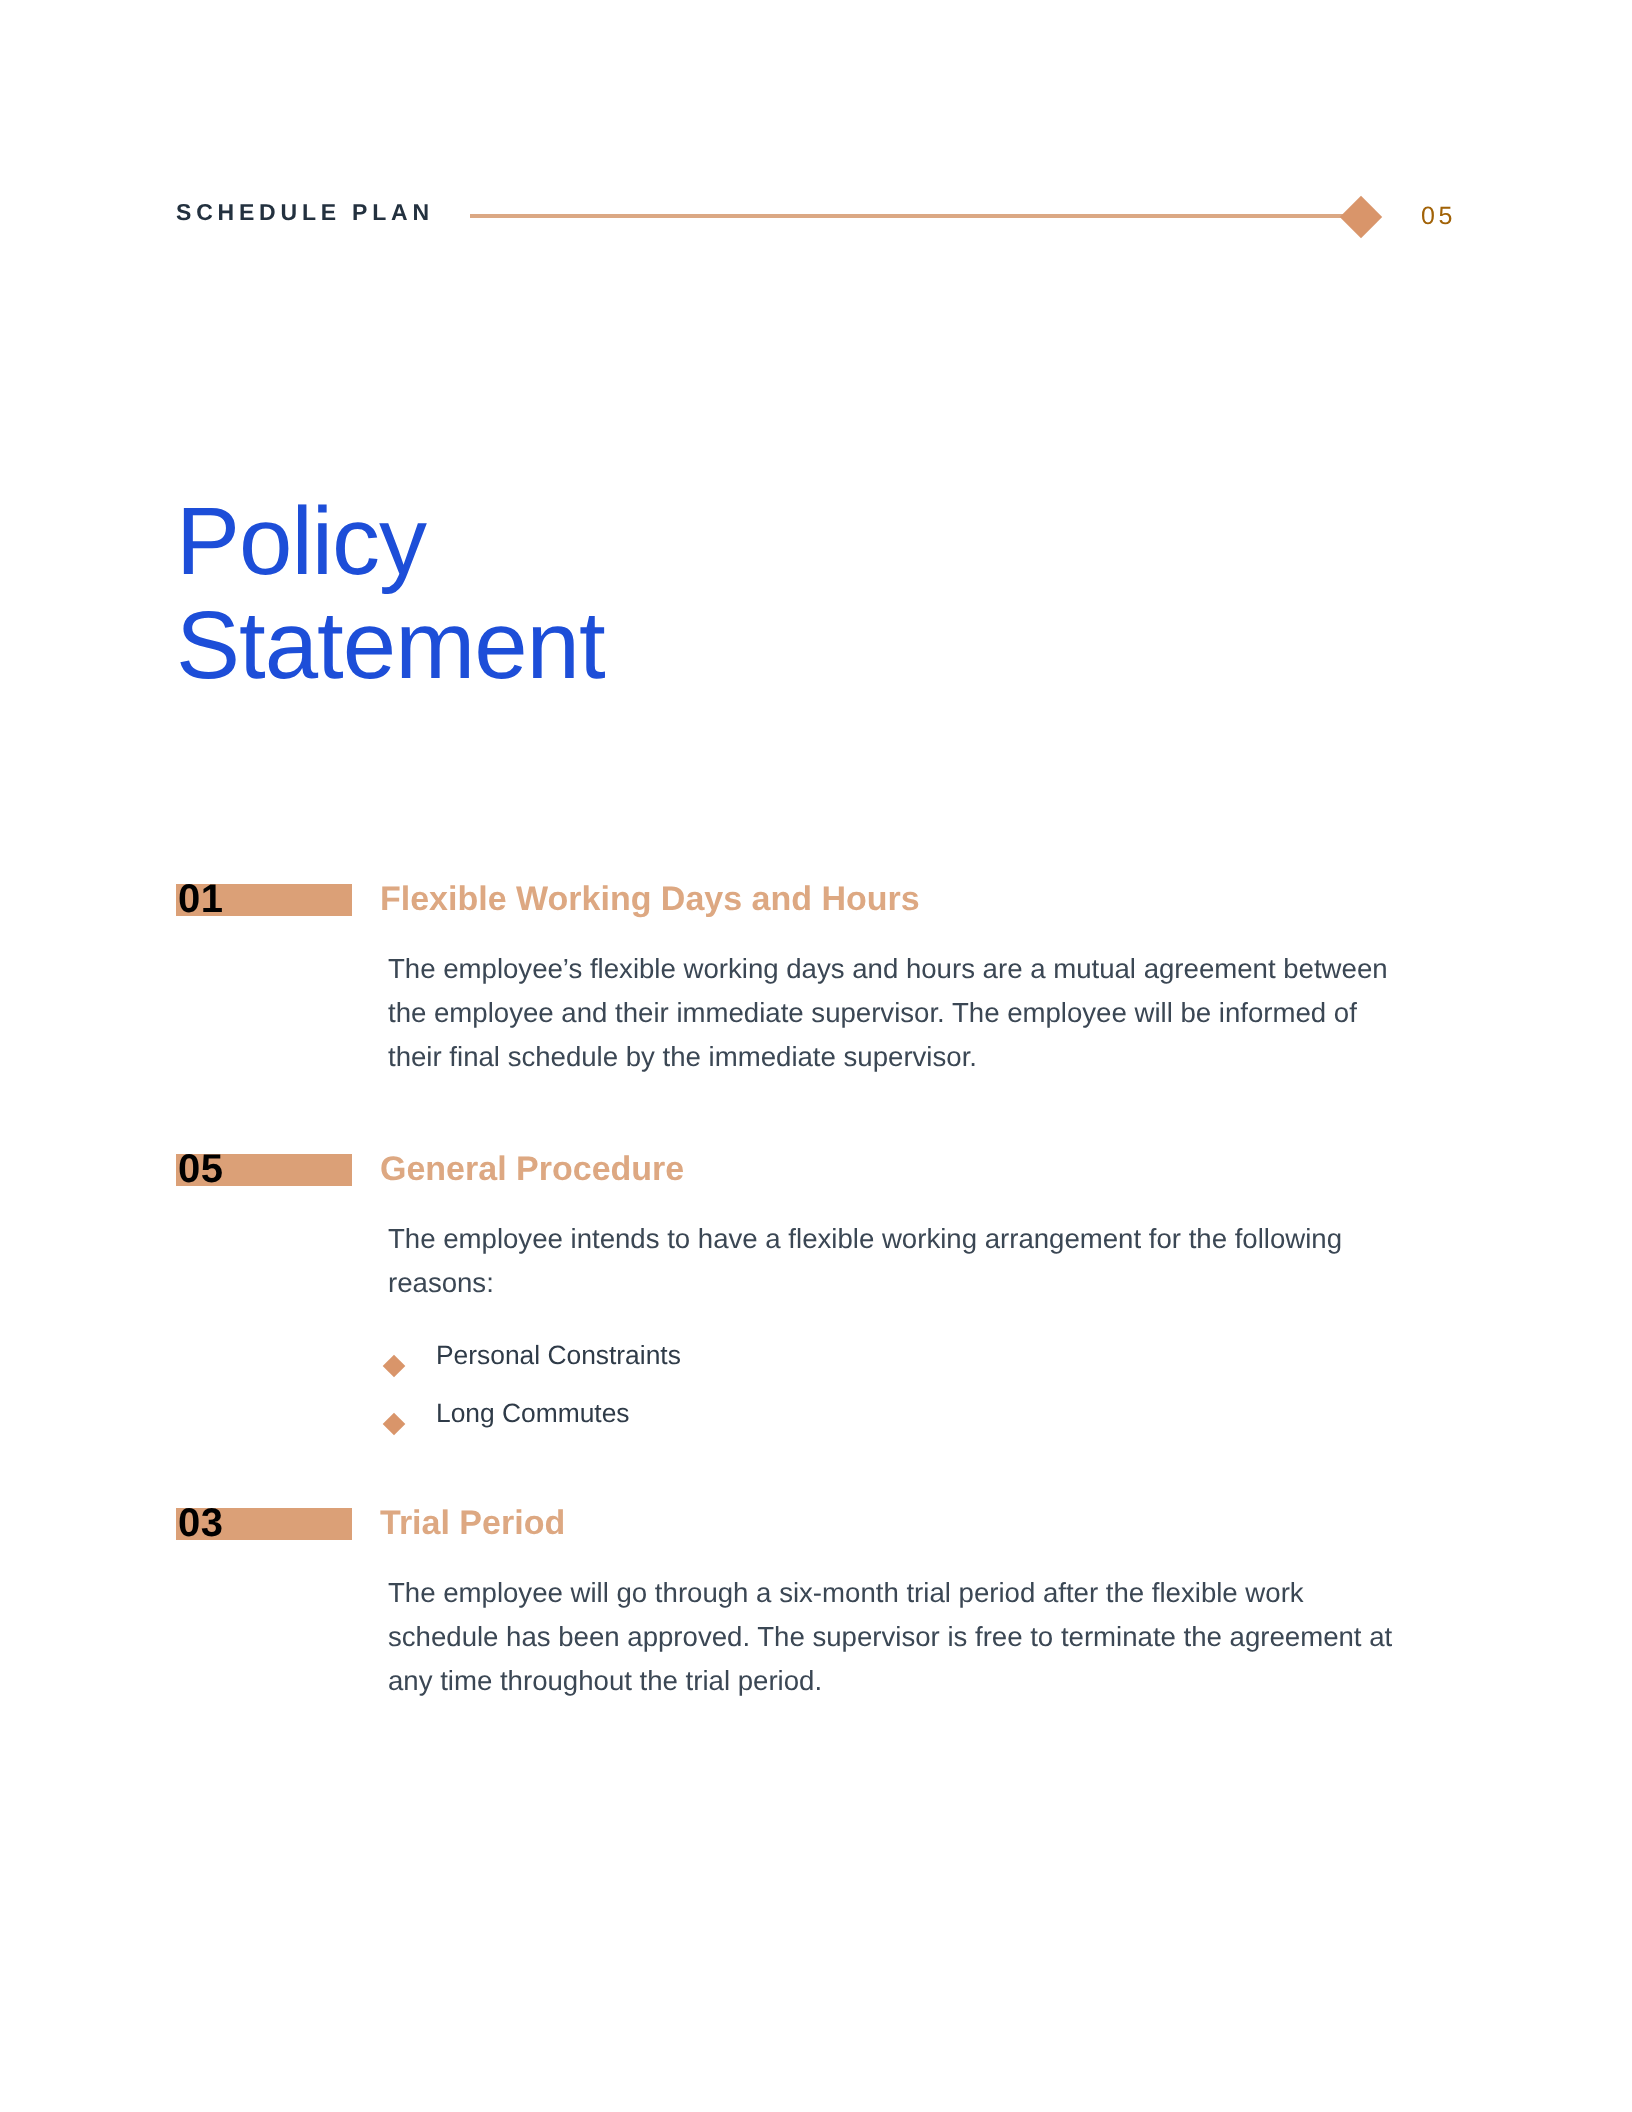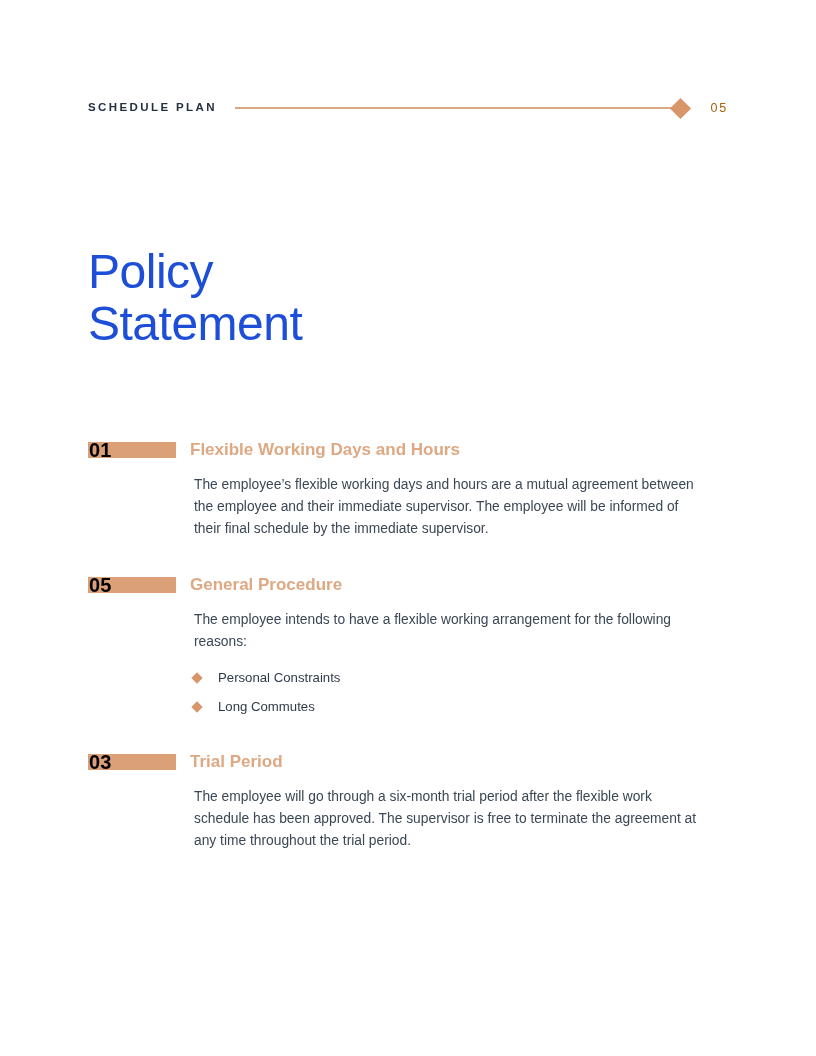--- a/index.html
+++ b/index.html
@@ -134,21 +134,21 @@
   }
   .section-body p { margin: 4px; }
 
   .bullets {
     margin: 16px 0 0 0;
     padding: 0;
     list-style: none;
   }
   .bullet {
     display: flex;
-    align-items: center;
+    align-items: flex-end;
     margin-bottom: 11px;
     font-size: 13.2px;
     line-height: 18px;
     color: #2f3b48;
   }
   .bullet:last-child { margin-bottom: 5px; }
   .bullet-marker {
     width: 8px;
     height: 8px;
     background: #d9956a;

